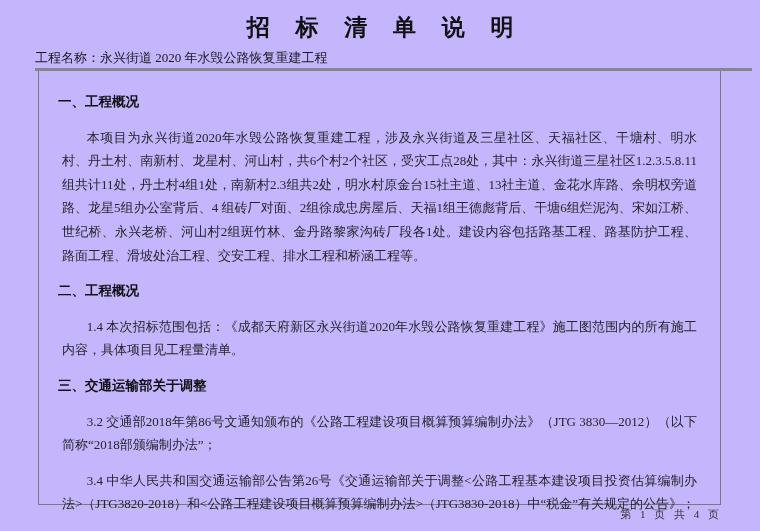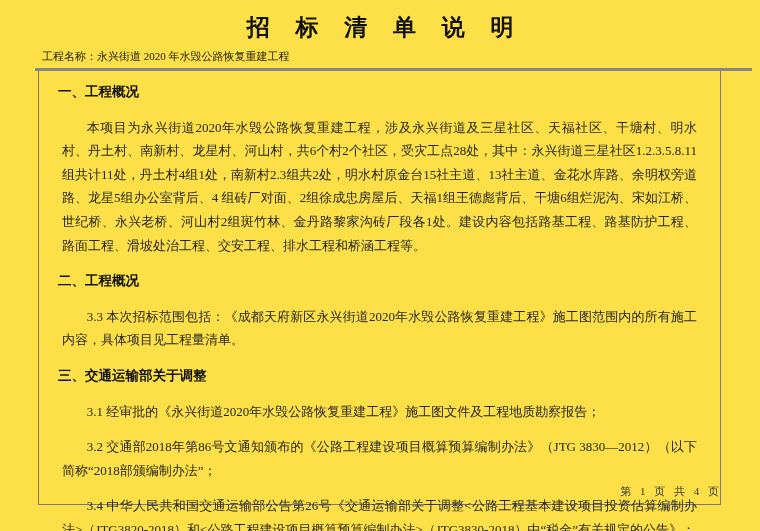--- a/index.html
+++ b/index.html
@@ -1,75 +1,75 @@
 <!DOCTYPE html>
 <html><head>
 <meta charset="utf-8">
 <style>
   html,body { margin:0; padding:0; background:#ffffff; }
   .page {
     position:relative;
     width:760px; height:531px;
-    background:#fde047;
+    background:#c4b5fd;
     font-family:"Liberation Serif","DejaVu Serif",serif;
     color:#1f1f1f;
     overflow:hidden;
   }
   .doc-title {
     position:absolute;
     top:12px; left:0; width:100%;
     margin:0;
     text-align:center;
     font-size:23px;
     font-weight:bold;
     letter-spacing:10px;
     text-indent:10px;
     color:#111;
   }
   .project-line {
     position:absolute;
-    top:49px; left:42px;
-    font-size:11px;
+    top:49px; left:35px;
+    font-size:13px;
     color:#1a1a1a;
     white-space:nowrap;
   }
   .top-rule {
     position:absolute;
     top:68px; left:35px;
     width:717px; height:3px;
     background:#868686;
   }
   .content-box {
     position:absolute;
     top:71px; left:38px;
     width:683px; height:434px;
     box-sizing:border-box;
     border-left:1.5px solid #7a7a7a;
     border-right:1.5px solid #7a7a7a;
     border-bottom:1.5px solid #7a7a7a;
-    padding:9px 11px 0 11px;
+    padding:19px 11px 0 11px;
     font-size:13px;
     line-height:23.6px;
     text-align:justify;
     color:#262626;
   }
   .content-box h2 {
     margin:0;
     font-size:13.5px;
     font-weight:bold;
     text-indent:0.6em;
     color:#111;
   }
   .content-box p {
     margin:12px;
     text-indent:1.9em;
   }
   .page-footer {
     position:absolute;
-    top:484px; right:38px;
+    top:507px; right:38px;
     font-size:11px;
     letter-spacing:3px;
     color:#333;
   }
 </style>
 </head>
 <body>
 
 <div class="page">
 
@@ -78,24 +78,23 @@
   <div class="project-line">工程名称：永兴街道 2020 年水毁公路恢复重建工程</div>
 
   <div class="top-rule"></div>
 
   <div class="content-box">
 
     <h2>一、工程概况</h2>
     <p>本项目为永兴街道2020年水毁公路恢复重建工程，涉及永兴街道及三星社区、天福社区、干塘村、明水村、丹土村、南新村、龙星村、河山村，共6个村2个社区，受灾工点28处，其中：永兴街道三星社区1.2.3.5.8.11组共计11处，丹土村4组1处，南新村2.3组共2处，明水村原金台15社主道、13社主道、金花水库路、余明权旁道路、龙星5组办公室背后、4 组砖厂对面、2组徐成忠房屋后、天福1组王德彪背后、干塘6组烂泥沟、宋如江桥、世纪桥、永兴老桥、河山村2组斑竹林、金丹路黎家沟砖厂段各1处。建设内容包括路基工程、路基防护工程、路面工程、滑坡处治工程、交安工程、排水工程和桥涵工程等。</p>
 
     <h2>二、工程概况</h2>
-    <p>3.3 本次招标范围包括：《成都天府新区永兴街道2020年水毁公路恢复重建工程》施工图范围内的所有施工内容，具体项目见工程量清单。</p>
+    <p>1.4 本次招标范围包括：《成都天府新区永兴街道2020年水毁公路恢复重建工程》施工图范围内的所有施工内容，具体项目见工程量清单。</p>
 
     <h2>三、交通运输部关于调整</h2>
-    <p>3.1 经审批的《永兴街道2020年水毁公路恢复重建工程》施工图文件及工程地质勘察报告；</p>
     <p>3.2 交通部2018年第86号文通知颁布的《公路工程建设项目概算预算编制办法》（JTG 3830—2012）（以下简称“2018部颁编制办法”；</p>
     <p>3.4 中华人民共和国交通运输部公告第26号《交通运输部关于调整&lt;公路工程基本建设项目投资估算编制办法&gt;（JTG3820-2018）和&lt;公路工程建设项目概算预算编制办法&gt;（JTG3830-2018）中“税金”有关规定的公告》；</p>
     <p>3.5 《四川省交通运输厅关于贯彻执行交通运输部2018年《公路工程建设项目投资估算、概算预算编制办法》及配套指标、定额有关事项的通知》（川交函[2019]344号）；</p>
 
   </div>
 
   <div class="page-footer">第 1 页 共 4 页</div>
 
 </div>
 

